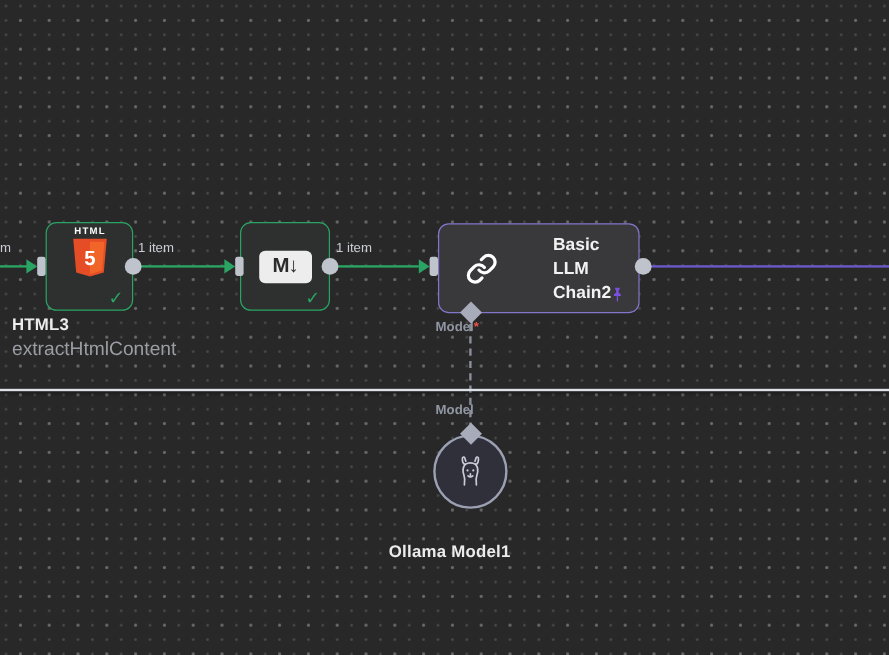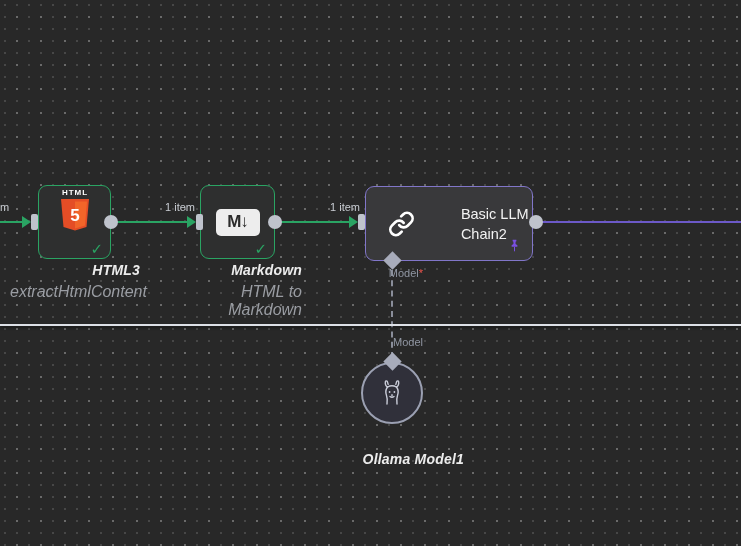--- a/index.html
+++ b/index.html
@@ -29,46 +29,46 @@
   .edge.purple{background:var(--purple-edge);}
   .arrow-right{position:absolute;width:0;height:0;z-index:3;
     border-top:6px solid transparent;border-bottom:6px solid transparent;
     border-left:9px solid var(--success-green);}
   .port-circle{position:absolute;width:14px;height:14px;border-radius:50%;
     background:var(--connector-gray);z-index:5;}
   .port-rect{position:absolute;width:7px;height:16px;border-radius:2px;
     background:var(--connector-gray);z-index:5;}
   .diamond{position:absolute;width:13px;height:13px;transform:rotate(45deg);
     background:var(--diamond-gray);z-index:6;}
-  .node-label{position:absolute;text-align:right;z-index:4;font-style:italic;}
+  .node-label{position:absolute;text-align:left;z-index:4;}
   .node-title{font-size:14px;font-weight:700;color:var(--title-text);letter-spacing:.2px;}
   .node-subtitle{font-size:16px;color:var(--subtitle-text);margin-top:5px;}
   .edge-label{position:absolute;font-size:11px;color:var(--edge-label-text);
-    text-align:right;z-index:3;}
+    text-align:left;z-index:3;}
   .port-label{position:absolute;font-size:11px;color:var(--port-label-text);
-    text-align:right;z-index:3;}
+    text-align:left;z-index:3;font-weight:bold;}
   .check{position:absolute;right:7px;bottom:2px;color:var(--success-green);
     font-size:15px;font-weight:700;line-height:1;}
   .hline{position:absolute;left:0;width:741px;height:2px;top:324px;
     background:var(--white-line);box-shadow:0 2px 3px rgba(0,0,0,.45);z-index:2;}
   .dashed-v{position:absolute;width:0;border-left:2px dashed var(--dashed-gray);z-index:1;}
 
   
   .node-html{left:38px;top:185px;width:73px;height:74px;display:flex;
     align-items:flex-start;justify-content:center;}
   
   .node-md{left:200px;top:185px;width:75px;height:74px;display:flex;
     align-items:center;justify-content:center;}
   .md-badge{width:44px;height:27px;background:#ededed;border-radius:5px;
     color:#2b2b2b;font-weight:800;font-size:17px;display:flex;
     align-items:center;justify-content:center;letter-spacing:-1px;}
   
   .node-llm{left:365px;top:186px;width:168px;height:75px;display:flex;
     align-items:center;padding-left:22px;gap:18px;}
-  .llm-title{width:90px;font-size:14.5px;font-weight:400;color:#f2f2f2;line-height:20px;margin-left:28px;}
+  .llm-title{width:90px;font-size:14.5px;font-weight:700;color:#f2f2f2;line-height:20px;margin-left:28px;}
   .pin{position:absolute;right:10px;bottom:6px;line-height:0;}
   
   .node-ollama{position:absolute;left:361px;top:362px;width:62px;height:62px;
     border-radius:50%;border:2px solid #9ba0b2;background:#30303a;display:flex;
     align-items:center;justify-content:center;z-index:4;}
 </style>
 </head>
 <body>
 
 <div class="canvas">
@@ -98,24 +98,20 @@
   <div class="edge green" style="left:117px;top:221px;width:71px;"></div>
   <div class="edge-label" style="left:115px;top:201px;width:80px;">1 item</div>
   <div class="arrow-right" style="left:187px;top:216px;"></div>
   <div class="port-rect" style="left:196px;top:214px;"></div>
 
   <div class="node green node-md">
     <div class="md-badge">M↓</div>
     <div class="check">✓</div>
   </div>
   <div class="port-circle" style="left:268px;top:215px;"></div>
-  <div class="node-label" style="left:172px;top:262px;width:130px;">
-    <div class="node-title">Markdown</div>
-    <div class="node-subtitle">HTML to Markdown</div>
-  </div>
 
   <div class="edge green" style="left:281px;top:221px;width:68px;"></div>
   <div class="edge-label" style="left:280px;top:201px;width:80px;">1 item</div>
   <div class="arrow-right" style="left:349px;top:216px;"></div>
   <div class="port-rect" style="left:358px;top:214px;"></div>
 
   <div class="node purple node-llm">
     <svg width="34" height="34" viewBox="0 0 24 24" fill="none" stroke="#ffffff" stroke-width="2.4" stroke-linecap="round" stroke-linejoin="round">
       <path d="M10 13a5 5 0 0 0 7.54.54l3-3a5 5 0 0 0-7.07-7.07l-1.72 1.71"></path>
       <path d="M14 11a5 5 0 0 0-7.54-.54l-3 3a5 5 0 0 0 7.07 7.07l1.71-1.71"></path>

